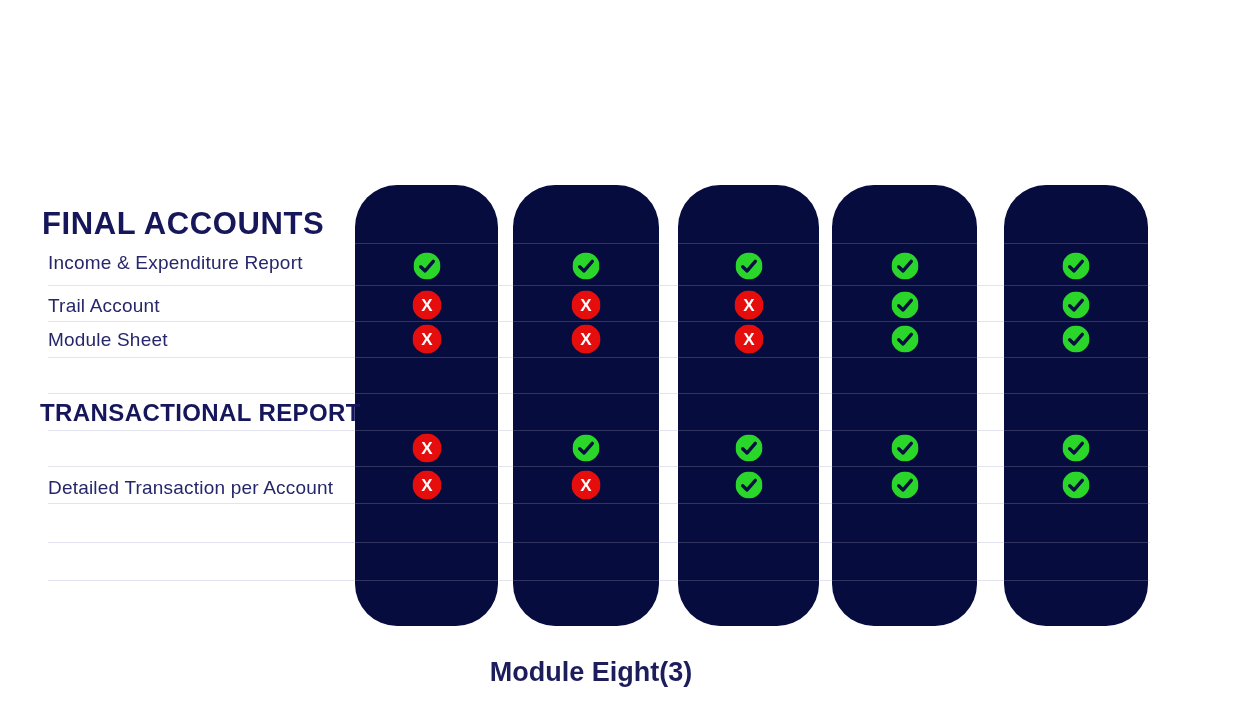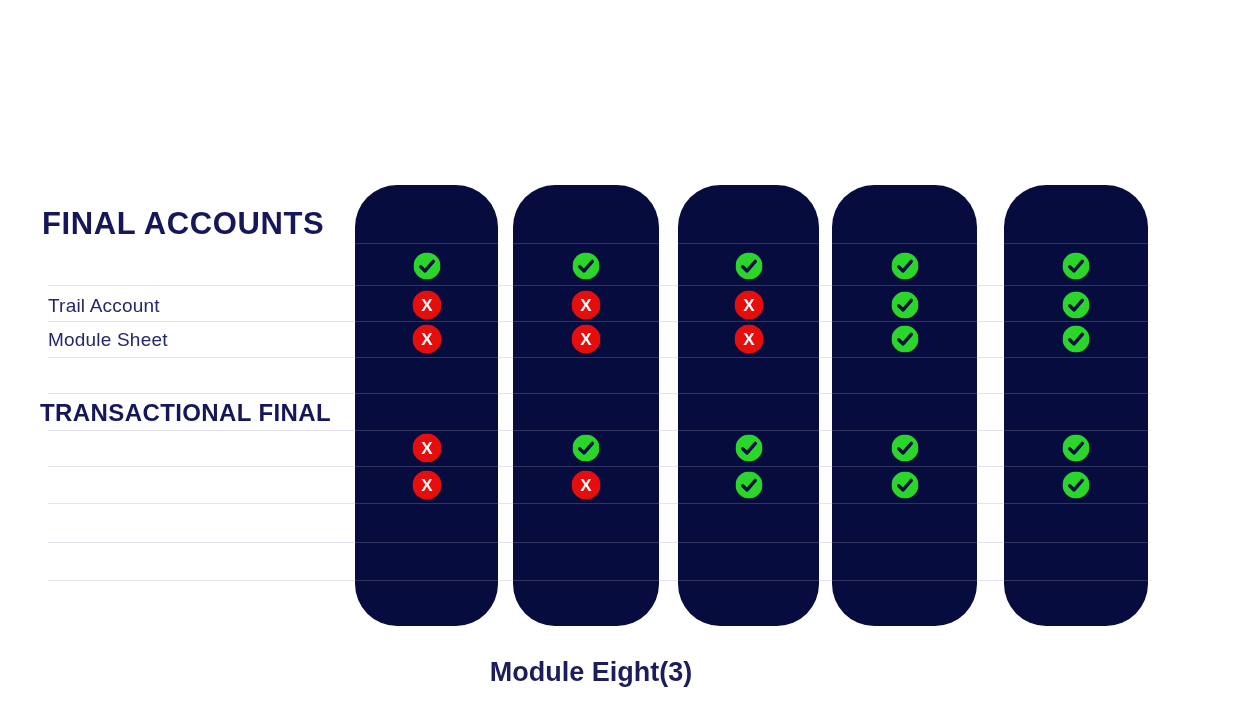--- a/index.html
+++ b/index.html
@@ -41,25 +41,27 @@
     white-space:nowrap; z-index:5;
   }
 </style>
 </head>
 <body>
 
 <div class="canvas" id="canvas" style="--col-bg: #070C3F; --section-title: #16165A; --row-label: #26266B; --footer-label: #1D1D5C; --grid-line: #E3E3F0; background: rgb(255, 255, 255);">
 
   <div class="section-title first">FINAL ACCOUNTS</div>
 
+  <div class="row-label" style="top:252px">Income &amp; Expenditure Report</div>
   <div class="row-label" style="top:295px">Trail Account</div>
   <div class="row-label" style="top:329px">Module Sheet</div>
 
-  <div class="section-title second">TRANSACTIONAL FINAL</div>
-
+  <div class="section-title second">TRANSACTIONAL REPORT</div>
+
+  <div class="row-label" style="top:477px">Detailed Transaction per Account</div>
 
   <div class="footer-label" style="left:591px">Module Eight(3)</div>
 
 <div class="grid-bg" style="top: 285px;"></div>
     <div class="grid-bg" style="top: 321px;"></div>
     <div class="grid-bg" style="top: 357px;"></div>
     <div class="grid-bg" style="top: 393px;"></div>
     <div class="grid-bg" style="top: 430px;"></div>
     <div class="grid-bg" style="top: 466px;"></div>
     <div class="grid-bg" style="top: 503px;"></div>

